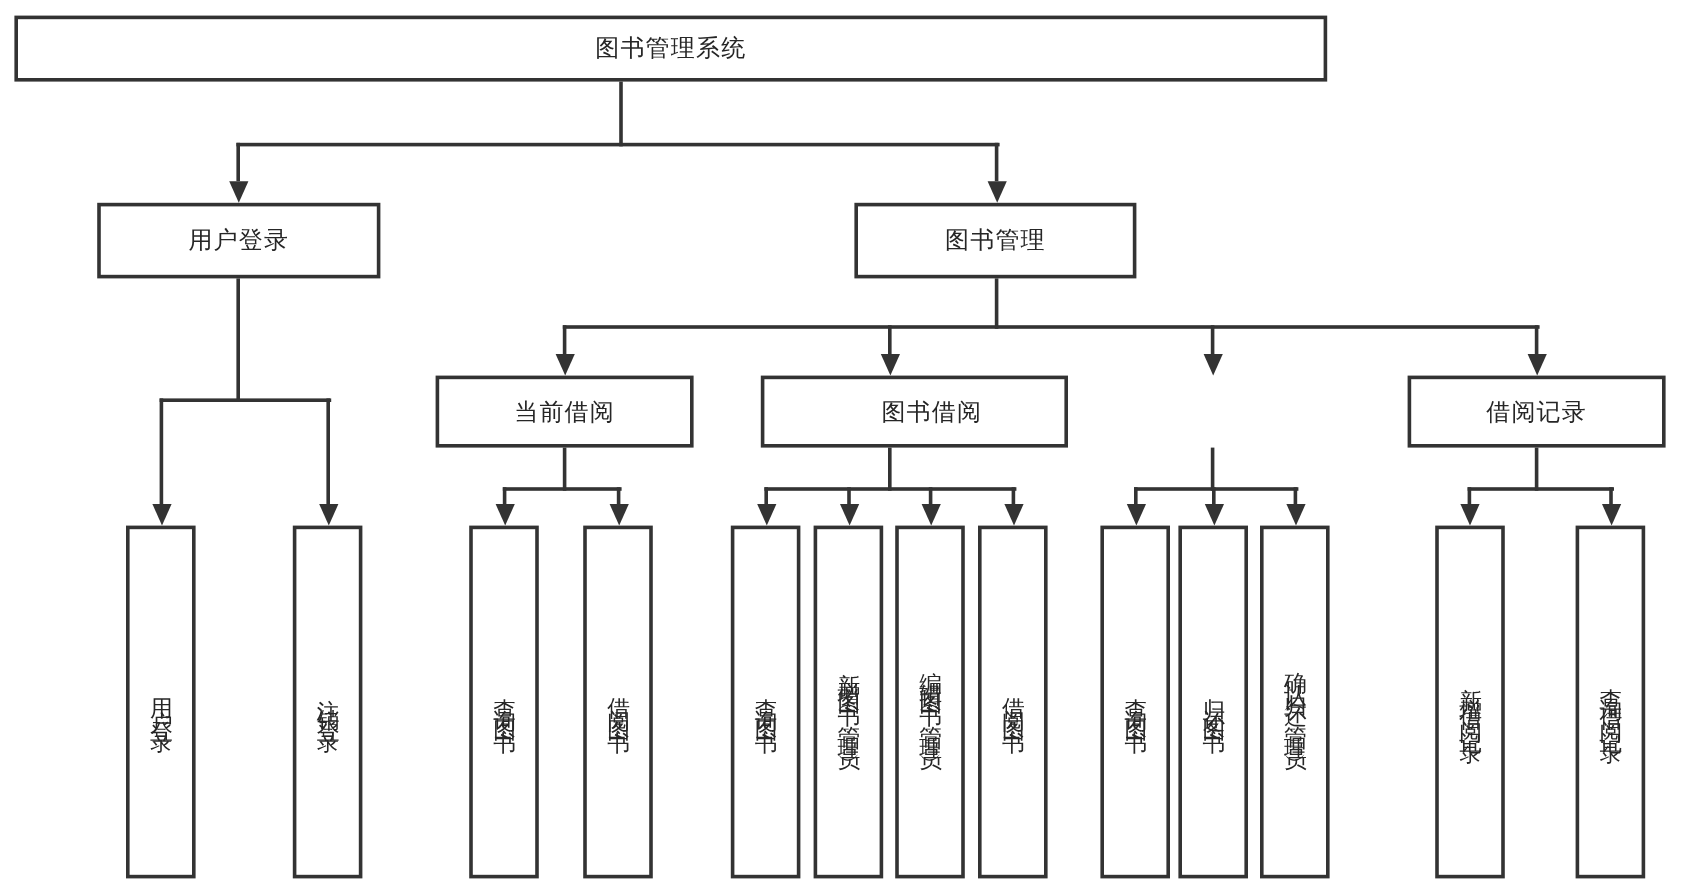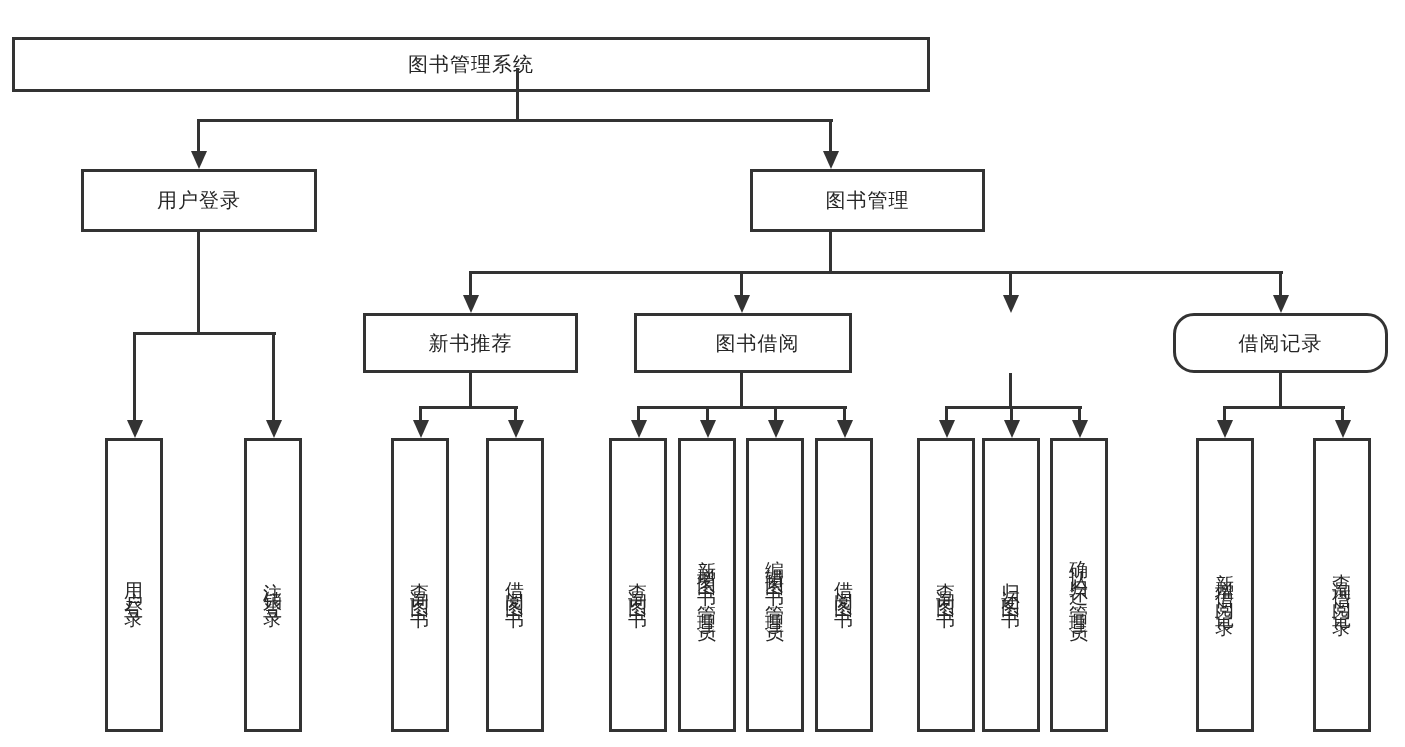--- a/index.html
+++ b/index.html
@@ -79,42 +79,42 @@
     z-index: 5;
     letter-spacing: 1px;
     white-space: nowrap;
   }
 </style>
 </head>
 <body>
 
 <div class="canvas">
 
-  <div class="node" style="left:12px; top:13px; width:918px; height:55px;margin-top:24px;">
+  <div class="node" style="left:12px; top:13px; width:1094px; height:55px;">
     <span>图书管理系统</span>
   </div>
 
   <div class="node" style="left:81px; top:169px; width:236px; height:63px;">
     <span>用户登录</span>
   </div>
 
-  <div class="node" style="left:712px; top:169px; width:235px; height:63px;margin-left:38px;">
+  <div class="node" style="left:712px; top:169px; width:235px; height:63px;">
     <span>图书管理</span>
   </div>
 
   <div class="node" style="left:363px; top:313px; width:215px; height:60px;">
-    <span>新书推荐</span>
-  </div>
-
-  <div class="node" style="left:634px; top:313px; width:218px; height:60px;padding-left:29px;">
+    <span>当前借阅</span>
+  </div>
+
+  <div class="node" style="left:634px; top:313px; width:256px; height:60px;padding-left:29px;">
     <span>图书借阅</span>
   </div>
 
 
-  <div class="node" style="left:1173px; top:313px; width:215px; height:60px;border-radius:21px;">
+  <div class="node" style="left:1173px; top:313px; width:215px; height:60px;">
     <span>借阅记录</span>
   </div>
 
   <div class="leaf" style="left:105px;">
     <span class="vtext">用户登录</span>
   </div>
   <div class="leaf" style="left:244px;">
     <span class="vtext">注销登录</span>
   </div>
 

